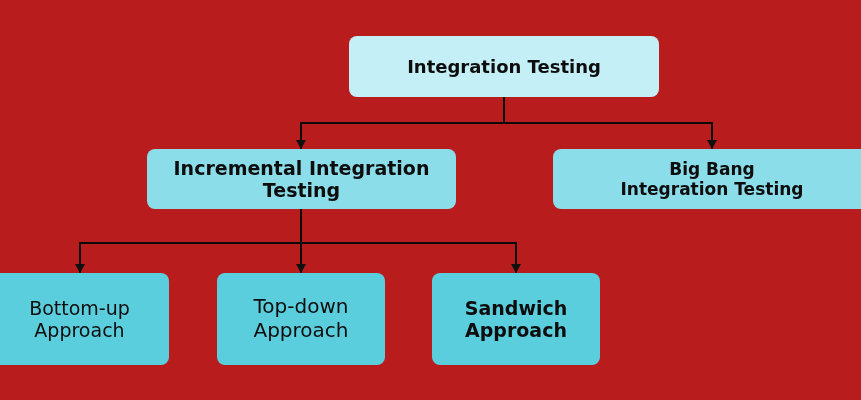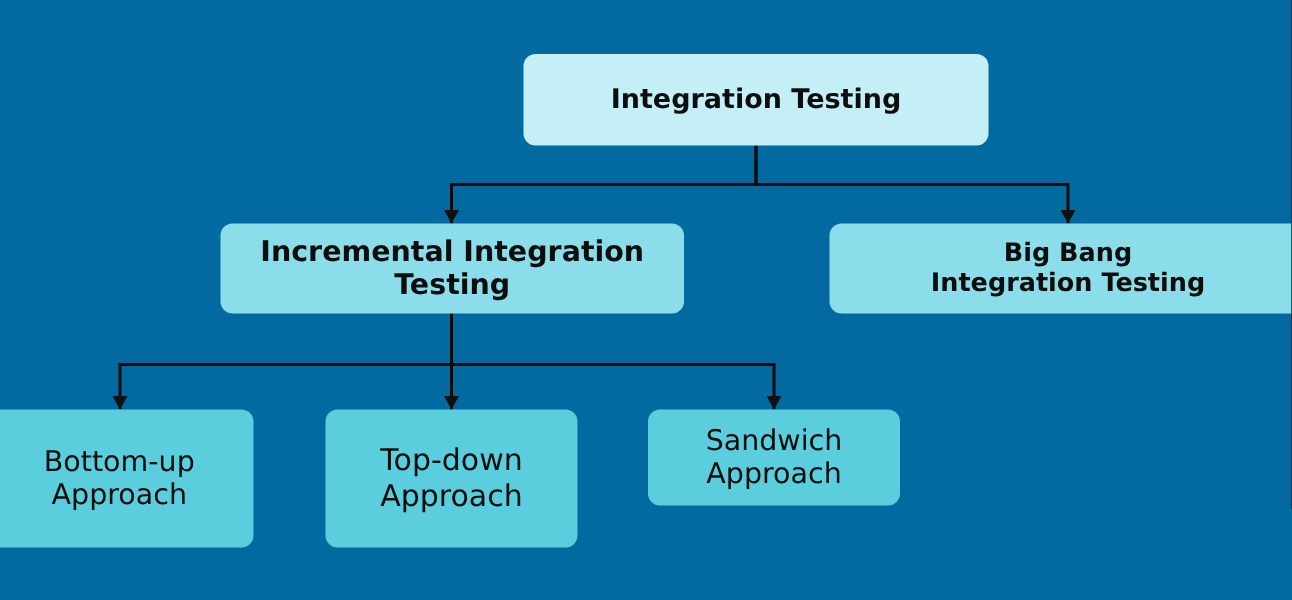--- a/index.html
+++ b/index.html
@@ -4,21 +4,21 @@
 <style>
   html, body {
     margin: 0;
     padding: 0;
     background: #000000;
   }
   #canvas {
     position: relative;
     width: 861px;
     height: 400px;
-    background: #0369a1;
+    background: #b91c1c;
     overflow: hidden;
     font-family: "DejaVu Sans", "Liberation Sans", sans-serif;
   }
   .node {
     position: absolute;
     display: flex;
     align-items: center;
     justify-content: center;
     text-align: center;
     border-radius: 8px;
@@ -73,24 +73,24 @@
     width: 168px;
     height: 92px;
     background: #5bcede;
     font-size: 20px;
     font-weight: 400;
   }
   #node-sandwich {
     left: 432px;
     top: 273px;
     width: 168px;
-    height: 64px;
+    height: 92px;
     background: #5bcede;
     font-size: 19px;
-    font-weight: 400;
+    font-weight: 700;
   }
   
   .edges {
     position: absolute;
     left: 0;
     top: 0;
     width: 861px;
     height: 400px;
     pointer-events: none;
   }

